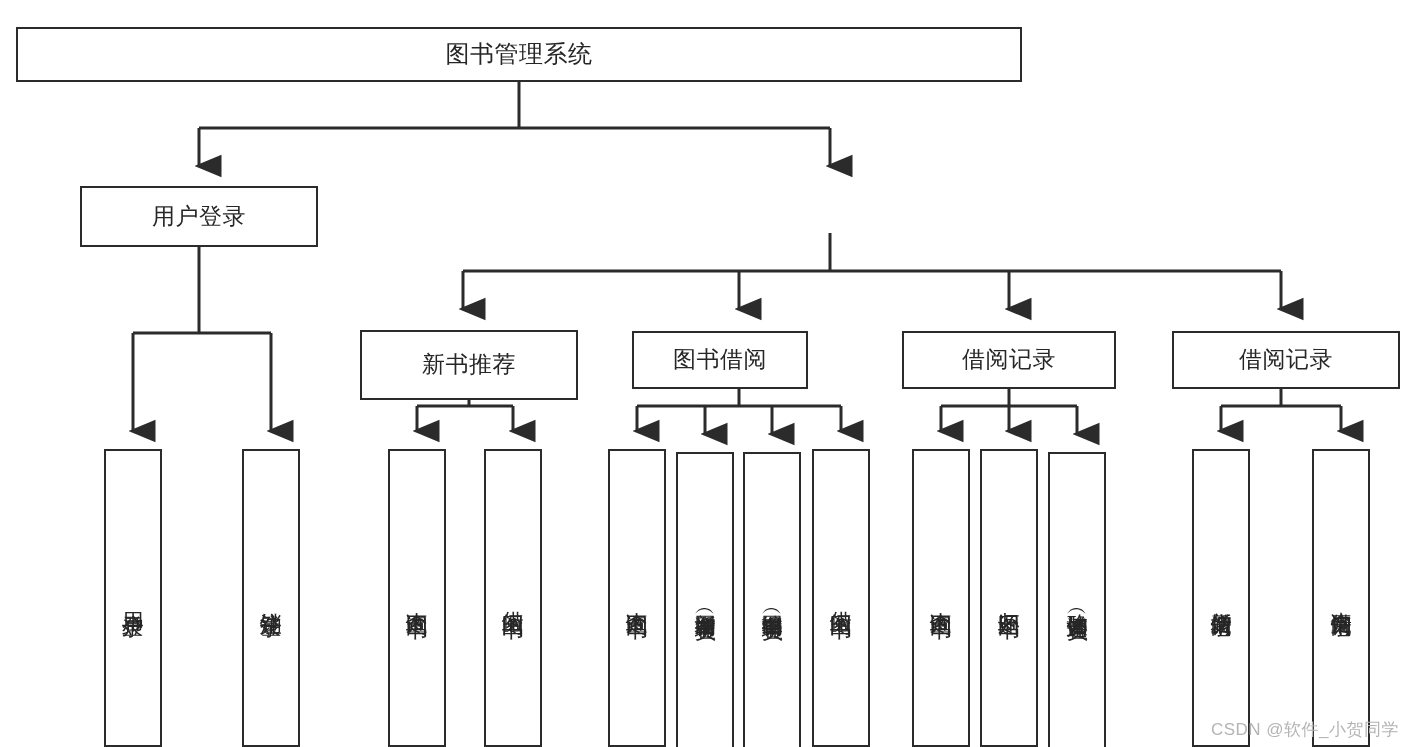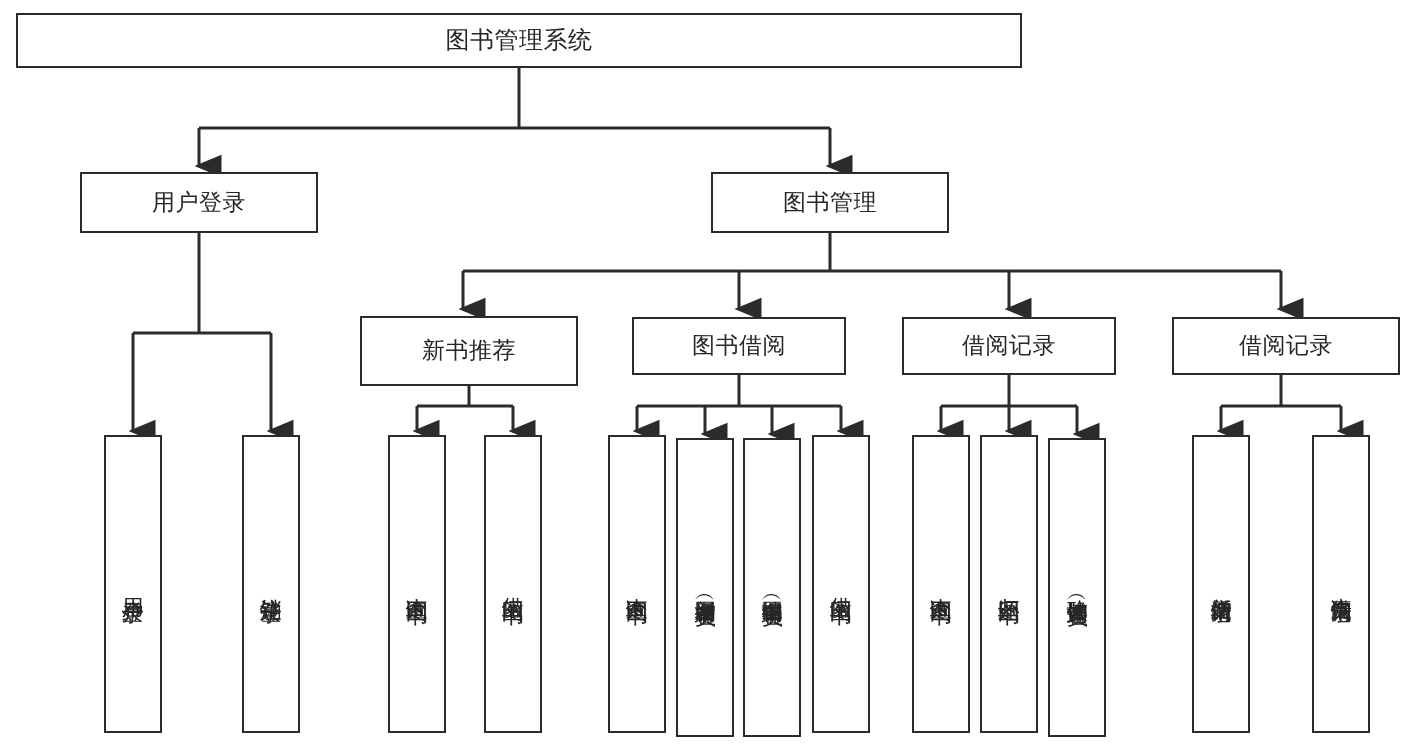--- a/index.html
+++ b/index.html
@@ -28,20 +28,21 @@
   }
   .node {
     position: absolute;
     box-sizing: border-box;
     background: #ffffff;
     border: 2px solid #2b2b2b;
     display: flex;
     align-items: center;
     justify-content: center;
     overflow: hidden;
+    margin-top: 14px;
   }
   .node-label {
     color: #262626;
     line-height: 1.18;
     text-align: center;
     white-space: nowrap;
   }
   
   .node.horiz .node-label {
     font-size: 23px;
@@ -135,28 +136,25 @@
     </g>
   </svg>
 
   <div class="node horiz root" style="left:16px; top:13px; width:1006px; height:55px;">
     <span class="node-label">图书管理系统</span>
   </div>
 
   <div class="node horiz" style="left:80px; top:172px; width:238px; height:61px;">
     <span class="node-label">用户登录</span>
   </div>
-  <div class="node horiz" style="left:711px; top:172px; width:238px; height:61px;">
-    <span class="node-label">图书管理</span>
-  </div>
 
   <div class="node horiz" style="left:360px; top:316px; width:218px; height:70px;">
     <span class="node-label">新书推荐</span>
   </div>
-  <div class="node horiz" style="left:632px; top:317px; width:214px; height:58px;">
+  <div class="node horiz" style="left:632px; top:317px; width:176px; height:58px;">
     <span class="node-label">图书借阅</span>
   </div>
   <div class="node horiz" style="left:902px; top:317px; width:214px; height:58px;">
     <span class="node-label">借阅记录</span>
   </div>
   <div class="node horiz" style="left:1172px; top:317px; width:228px; height:58px;">
     <span class="node-label">借阅记录</span>
   </div>
 
   <div class="node vert" style="left:104px; top:435px; width:58px; height:298px;">
@@ -196,14 +194,15 @@
     <span class="node-label">确认归还（管理员）</span>
   </div>
 
   <div class="node vert tall" style="left:1192px; top:435px; width:58px; height:298px;">
     <span class="node-label">新增借阅记录</span>
   </div>
   <div class="node vert tall" style="left:1312px; top:435px; width:58px; height:298px;">
     <span class="node-label">查询借阅记录</span>
   </div>
 
+  <div id="watermark">CSDN @软件_小贺同学</div>
 
 </div>
 
 </body></html>

